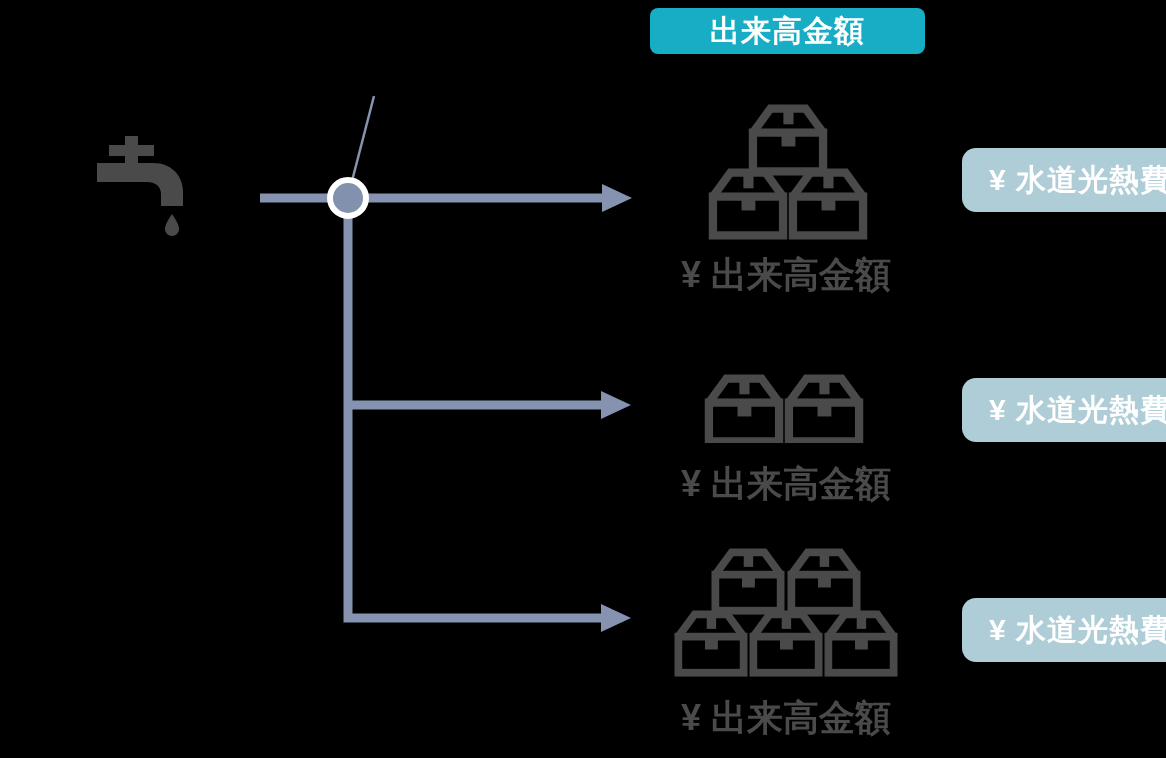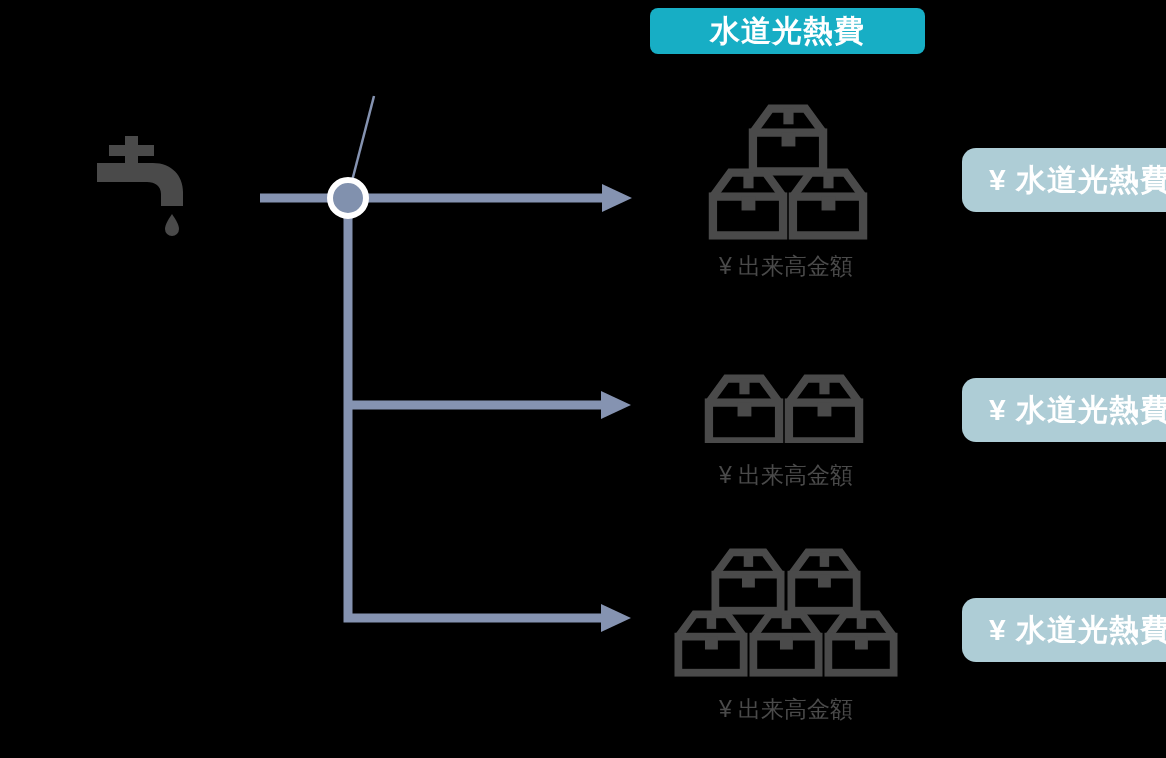--- a/index.html
+++ b/index.html
@@ -29,21 +29,21 @@
 
   .faucet{position:absolute;left:95px;top:136px;width:95px;height:105px;color:var(--icon-dark,#4A4A4A);}
 
   .boxes{position:absolute;color:var(--icon-dark,#4A4A4A);}
   .boxes-1{left:706px;top:104px;width:164px;height:136px;}
   .boxes-2{left:702px;top:374px;width:164px;height:69px;}
   .boxes-3{left:672px;top:548px;width:228px;height:135px;}
 
   .amount{
     position:absolute;left:656px;width:260px;text-align:center;
-    color:var(--amount-text,#4A4A4A);font-size:23px;font-weight:400;white-space:nowrap;
+    color:var(--amount-text,#4A4A4A);font-size:36px;font-weight:700;white-space:nowrap;
   }
   .amount-1{top:251px;}
   .amount-2{top:460px;}
   .amount-3{top:694px;}
 
   .cost-badge{
     position:absolute;left:930px;width:236px;height:64px;
     background:var(--badge-bg,#AECDD6);border-radius:14px;
     display:flex;align-items:center;justify-content:center;margin-left:32px;
   }
@@ -79,21 +79,21 @@
     </g>
     <g fill="var(--connector,#8593B1)">
       <polygon points="632,198 602,184 602,212"></polygon>
       <polygon points="631,405 601,391 601,419"></polygon>
       <polygon points="631,618 601,604 601,632"></polygon>
     </g>
     <circle cx="348" cy="198" r="18" fill="var(--node-fill,#8191AE)" stroke="var(--node-ring,#fff)" stroke-width="6"></circle>
   </svg>
 
   <div class="header-badge">
-    <span>水道光熱費</span>
+    <span>出来高金額</span>
   </div>
 
 
   <svg class="faucet" viewBox="0 0 95 105">
     <g fill="currentColor">
       <rect x="30" y="0" width="13" height="10"></rect>
       <rect x="14" y="9" width="45" height="11"></rect>
       <rect x="30" y="19" width="13" height="10"></rect>
       <path d="M2,27 H58 C77,27 88,40 88,56 V70 H66 V58 C66,50 60,46 52,46 H2 Z"></path>
       <path d="M77,78 C73,84 70,89 70,93 A7,7 0 0 0 84,93 C84,89 81,84 77,78 Z"></path>

